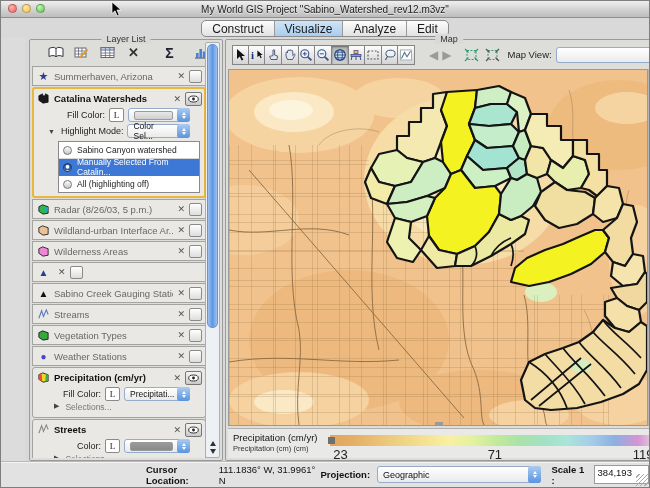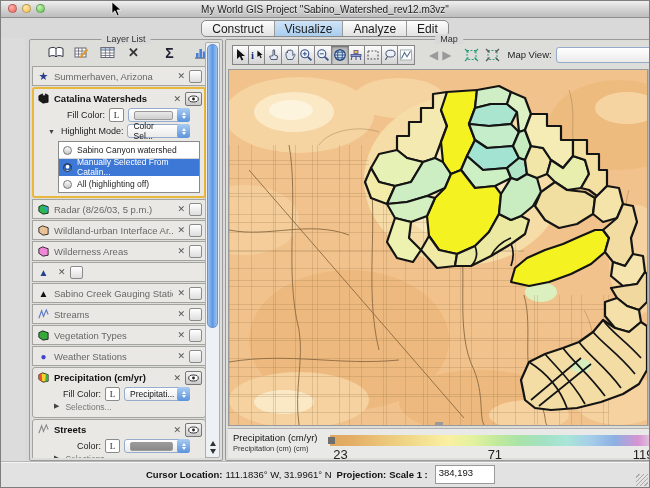--- a/index.html
+++ b/index.html
@@ -594,18 +594,25 @@
           <span style="right:0.5%;">119</span>
         </span>
       </div>
     </div>
   </div>
 
   <div class="statusbar">
     <b>Cursor Location:</b>
     <span>111.1836° W, 31.9961° N</span>
     <b style="margin-left:5px;">Projection:</b>
+    <span class="dd">
+        <span>Geographic</span>
+        <span class="step">
+          <span class="tu"></span>
+          <span class="td"></span>
+        </span>
+      </span>
     <b>Scale 1 :</b>
     <span class="scalebox">384,193</span>
     <span class="grip"></span>
   </div>
 
 </div>
 
 </body></html>

